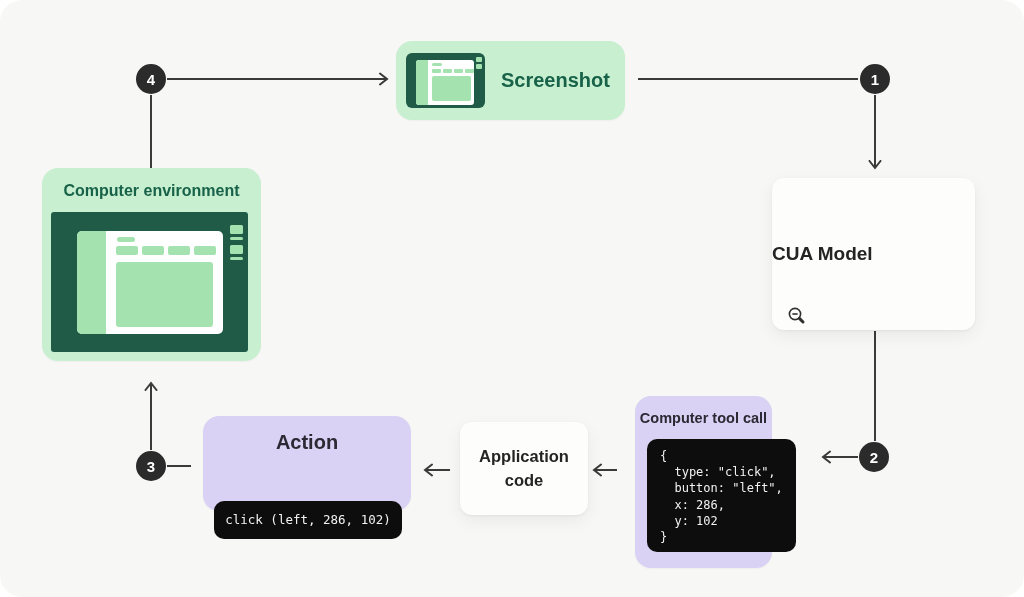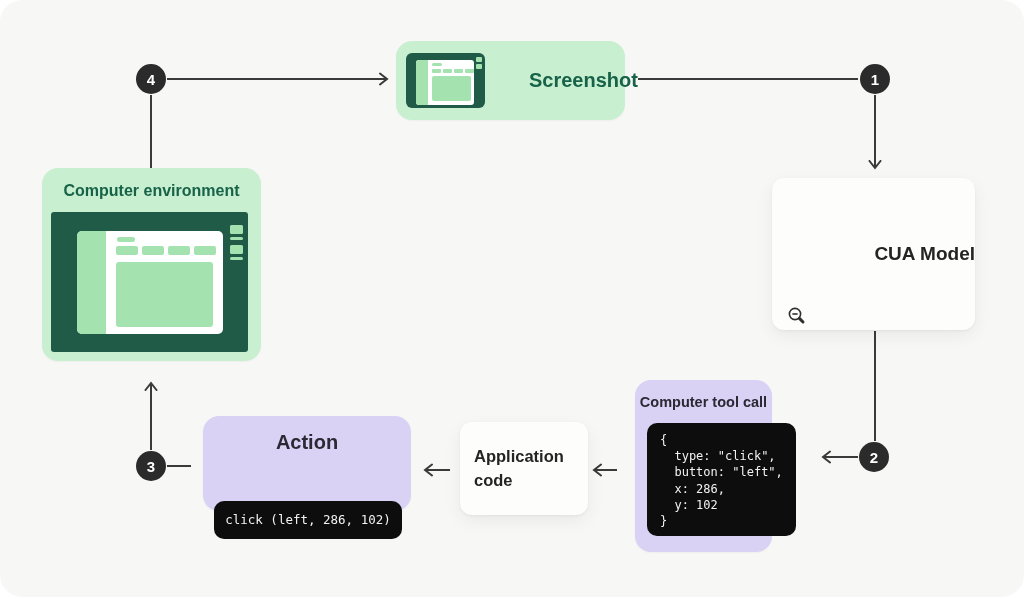--- a/index.html
+++ b/index.html
@@ -17,36 +17,36 @@
   .node{position:absolute;box-sizing:border-box;}
   .green-node{background:#c8f0d0;border-radius:16px;box-shadow:0 1px 2px rgba(20,40,30,.04);}
   .purple-node{background:#d9d2f4;border-radius:16px;box-shadow:0 1px 2px rgba(30,20,60,.04);}
   .white-node{background:#fdfdfc;border-radius:12px;box-shadow:0 1px 3px rgba(0,0,0,.05),0 6px 18px rgba(0,0,0,.06);}
 
   .green-title{color:#176249;font-weight:700;}
   .dark-title{color:#2b2933;font-weight:700;}
 
   
   #screenshot-node{left:396px;top:41px;width:229px;height:79px;display:flex;align-items:center;gap:16px;padding-left:10px;}
-  #screenshot-node .label{font-size:20px;margin-left:28px;}
+  #screenshot-node .label{font-size:20px;}
 
   
-  #cua-node{left:772px;top:178px;width:203px;height:152px;display:flex;align-items:center;justify-content:flex-end;}
+  #cua-node{left:772px;top:178px;width:203px;height:152px;display:flex;align-items:center;justify-content:flex-start;}
   #cua-node .label{font-size:19px;font-weight:700;color:#242424;}
   #zoom-cursor{position:absolute;left:786px;top:305px;}
 
   
-  #tool-call-node{left:635px;top:380px;width:137px;height:172px;}
+  #tool-call-node{left:635px;top:396px;width:137px;height:172px;}
   #tool-call-node .title{position:absolute;top:14px;left:0;right:0;text-align:center;font-size:14.5px;}
   .code-block{position:absolute;background:#0d0d0d;border-radius:10px;}
   #tool-call-code{left:12px;top:43px;width:149px;height:113px;}
   .code-block pre{margin:0;padding:9px 13px;font:12px/16.2px "DejaVu Sans Mono",monospace;color:#f2f2f2;white-space:pre;}
 
   
-  #app-code-node{left:460px;top:422px;width:128px;height:93px;display:flex;align-items:center;justify-content:center;text-align:left;}
+  #app-code-node{left:460px;top:422px;width:128px;height:93px;display:flex;align-items:center;justify-content:center;text-align:center;}
   #app-code-node .label{font-size:16.5px;font-weight:700;color:#242424;line-height:1.45;width:100px;}
 
   
   #action-node{left:203px;top:416px;width:208px;height:95px;}
   #action-node .title{position:absolute;top:15px;left:0;right:0;text-align:center;font-size:20px;}
   #action-code{left:11px;top:45px;width:188px;height:38px;display:flex;align-items:center;justify-content:center;margin-top:40px;}
   #action-code pre{padding:0;font-size:12.5px;}
 
   
   #env-node{left:42px;top:168px;width:219px;height:193px;}

